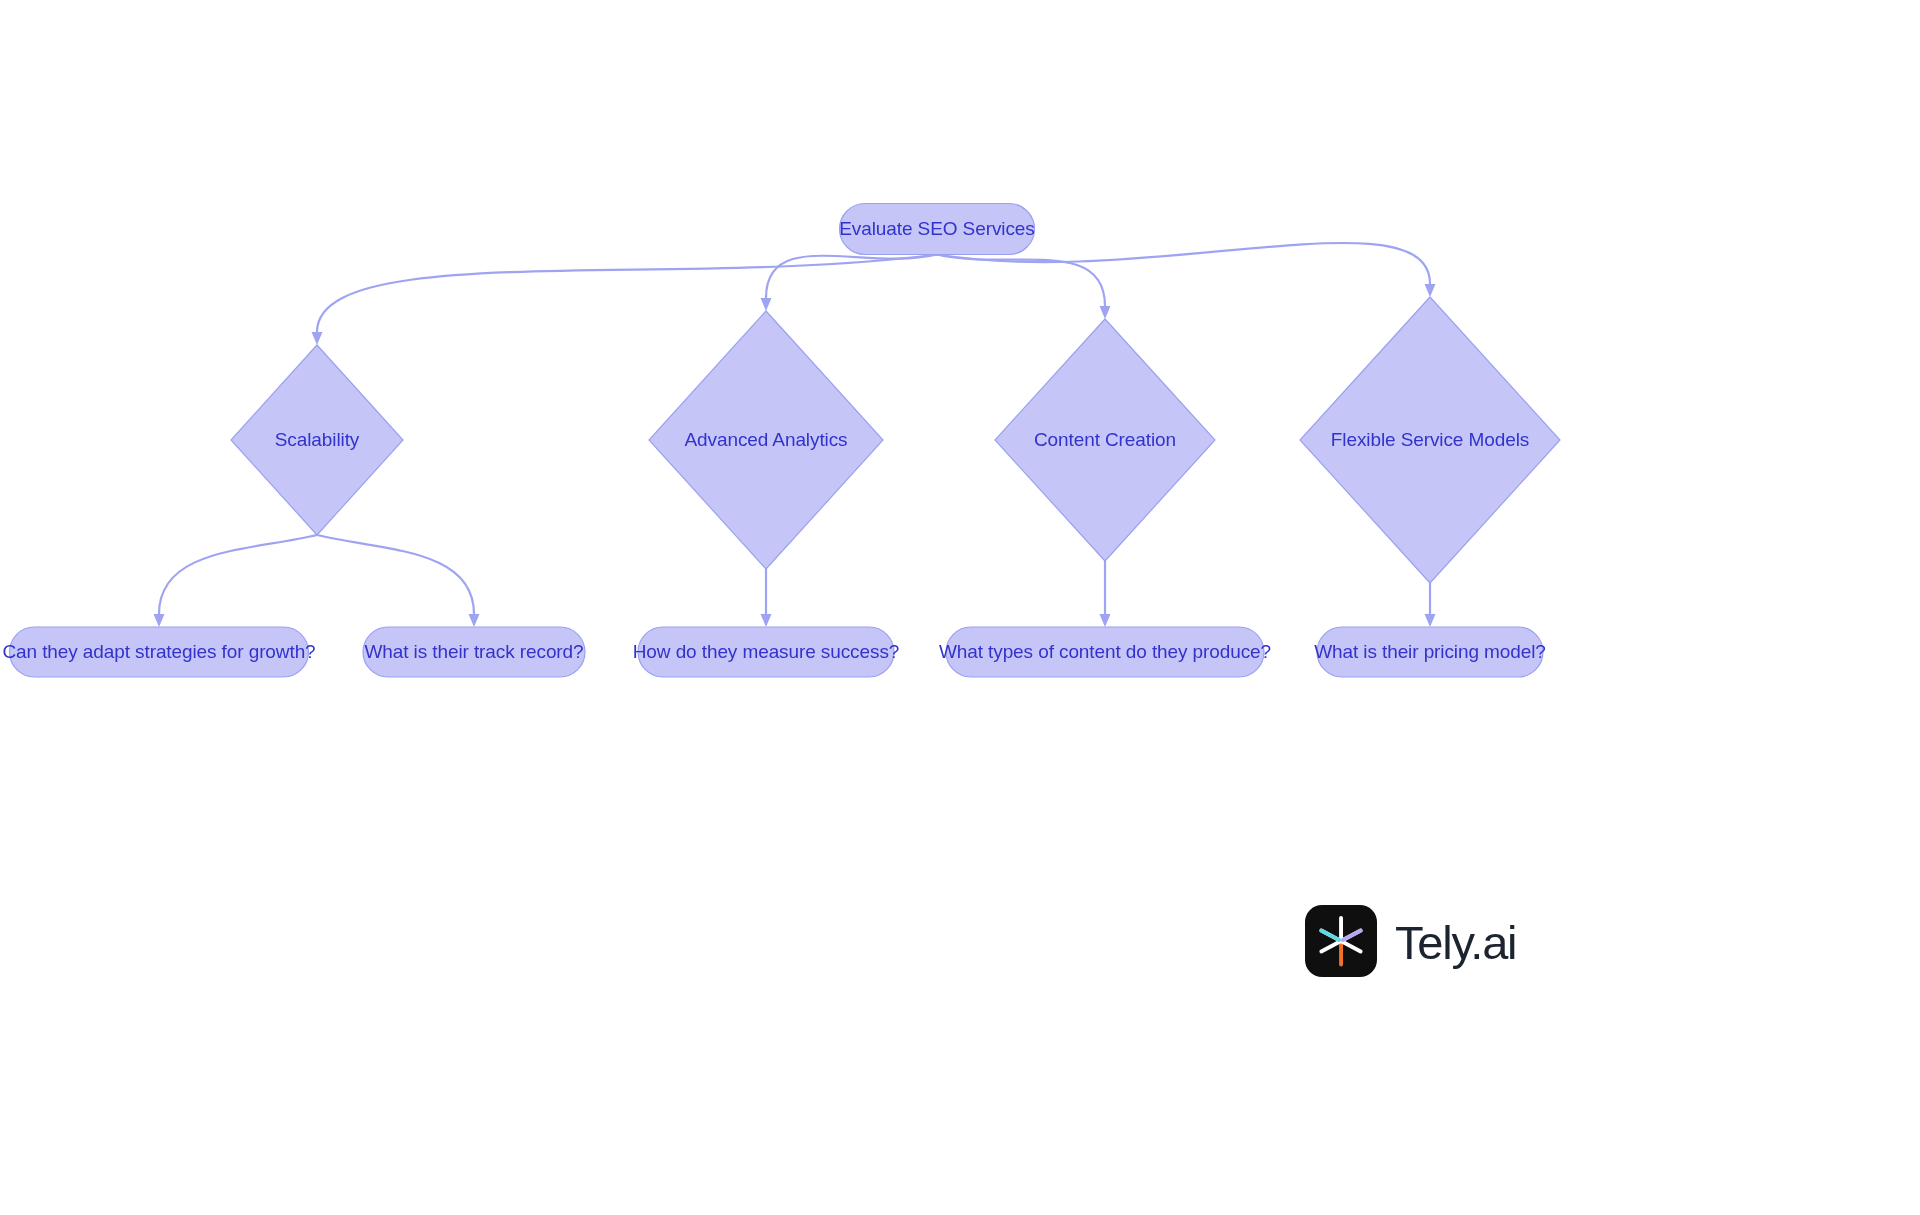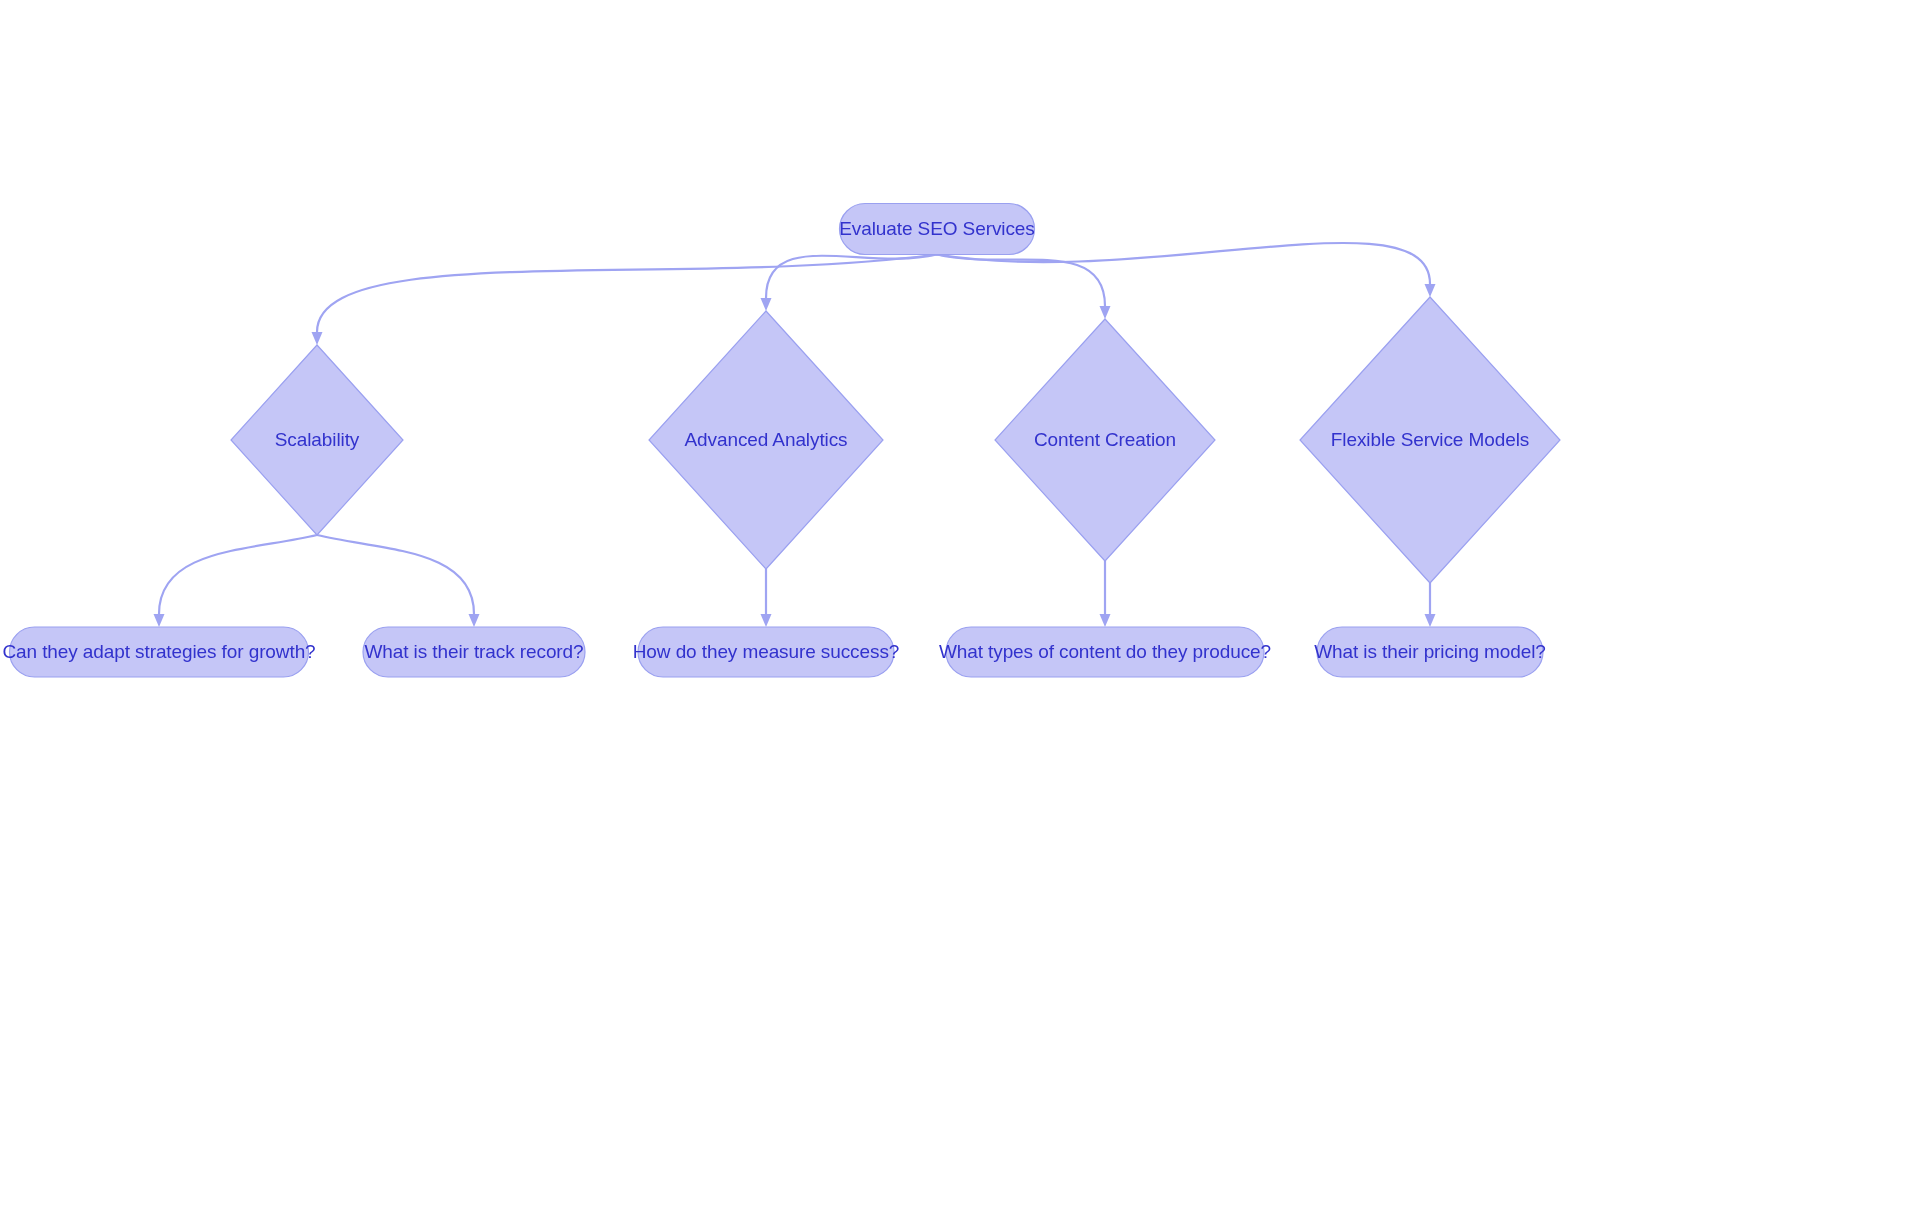--- a/index.html
+++ b/index.html
@@ -155,14 +155,33 @@
           <rect x="946" y="627" width="318" height="50" rx="25" ry="25" class="node-shape"></rect>
           <text x="1105" y="653" class="node-label">What types of content do they produce?</text>
         </g>
         <g>
           <rect x="1317" y="627" width="226" height="50" rx="25" ry="25" class="node-shape"></rect>
           <text x="1430" y="653" class="node-label">What is their pricing model?</text>
         </g>
       </g>
     </svg>
 
+  <div id="brand-logo">
+    <div class="logo-mark">
+      <svg width="72" height="72" viewBox="0 0 72 72" aria-hidden="true">
+
+        <rect x="34.1" y="11" width="3.9" height="25.5" rx="1.9" fill="#ffffff"></rect>
+
+        <rect x="34.1" y="36" width="3.9" height="25.5" rx="1.9" fill="#f2712a"></rect>
+
+        <rect x="34.1" y="11.8" width="3.9" height="48.4" rx="1.9" fill="#ffffff" transform="rotate(118 36 36)"></rect>
+
+        <rect x="34.1" y="11.8" width="3.9" height="48.4" rx="1.9" fill="#ffffff" transform="rotate(62 36 36)"></rect>
+
+        <rect x="34.1" y="11.8" width="3.9" height="24" rx="1.9" fill="#b9a6f2" transform="rotate(62 36 36)"></rect>
+
+        <rect x="34.1" y="36.2" width="3.9" height="24" rx="1.9" fill="#5fd9df" transform="rotate(118 36 36)"></rect>
+      </svg>
+    </div>
+    <div class="logo-wordmark">Tely.ai</div>
+  </div>
 
 </div>
 
 </body></html>

